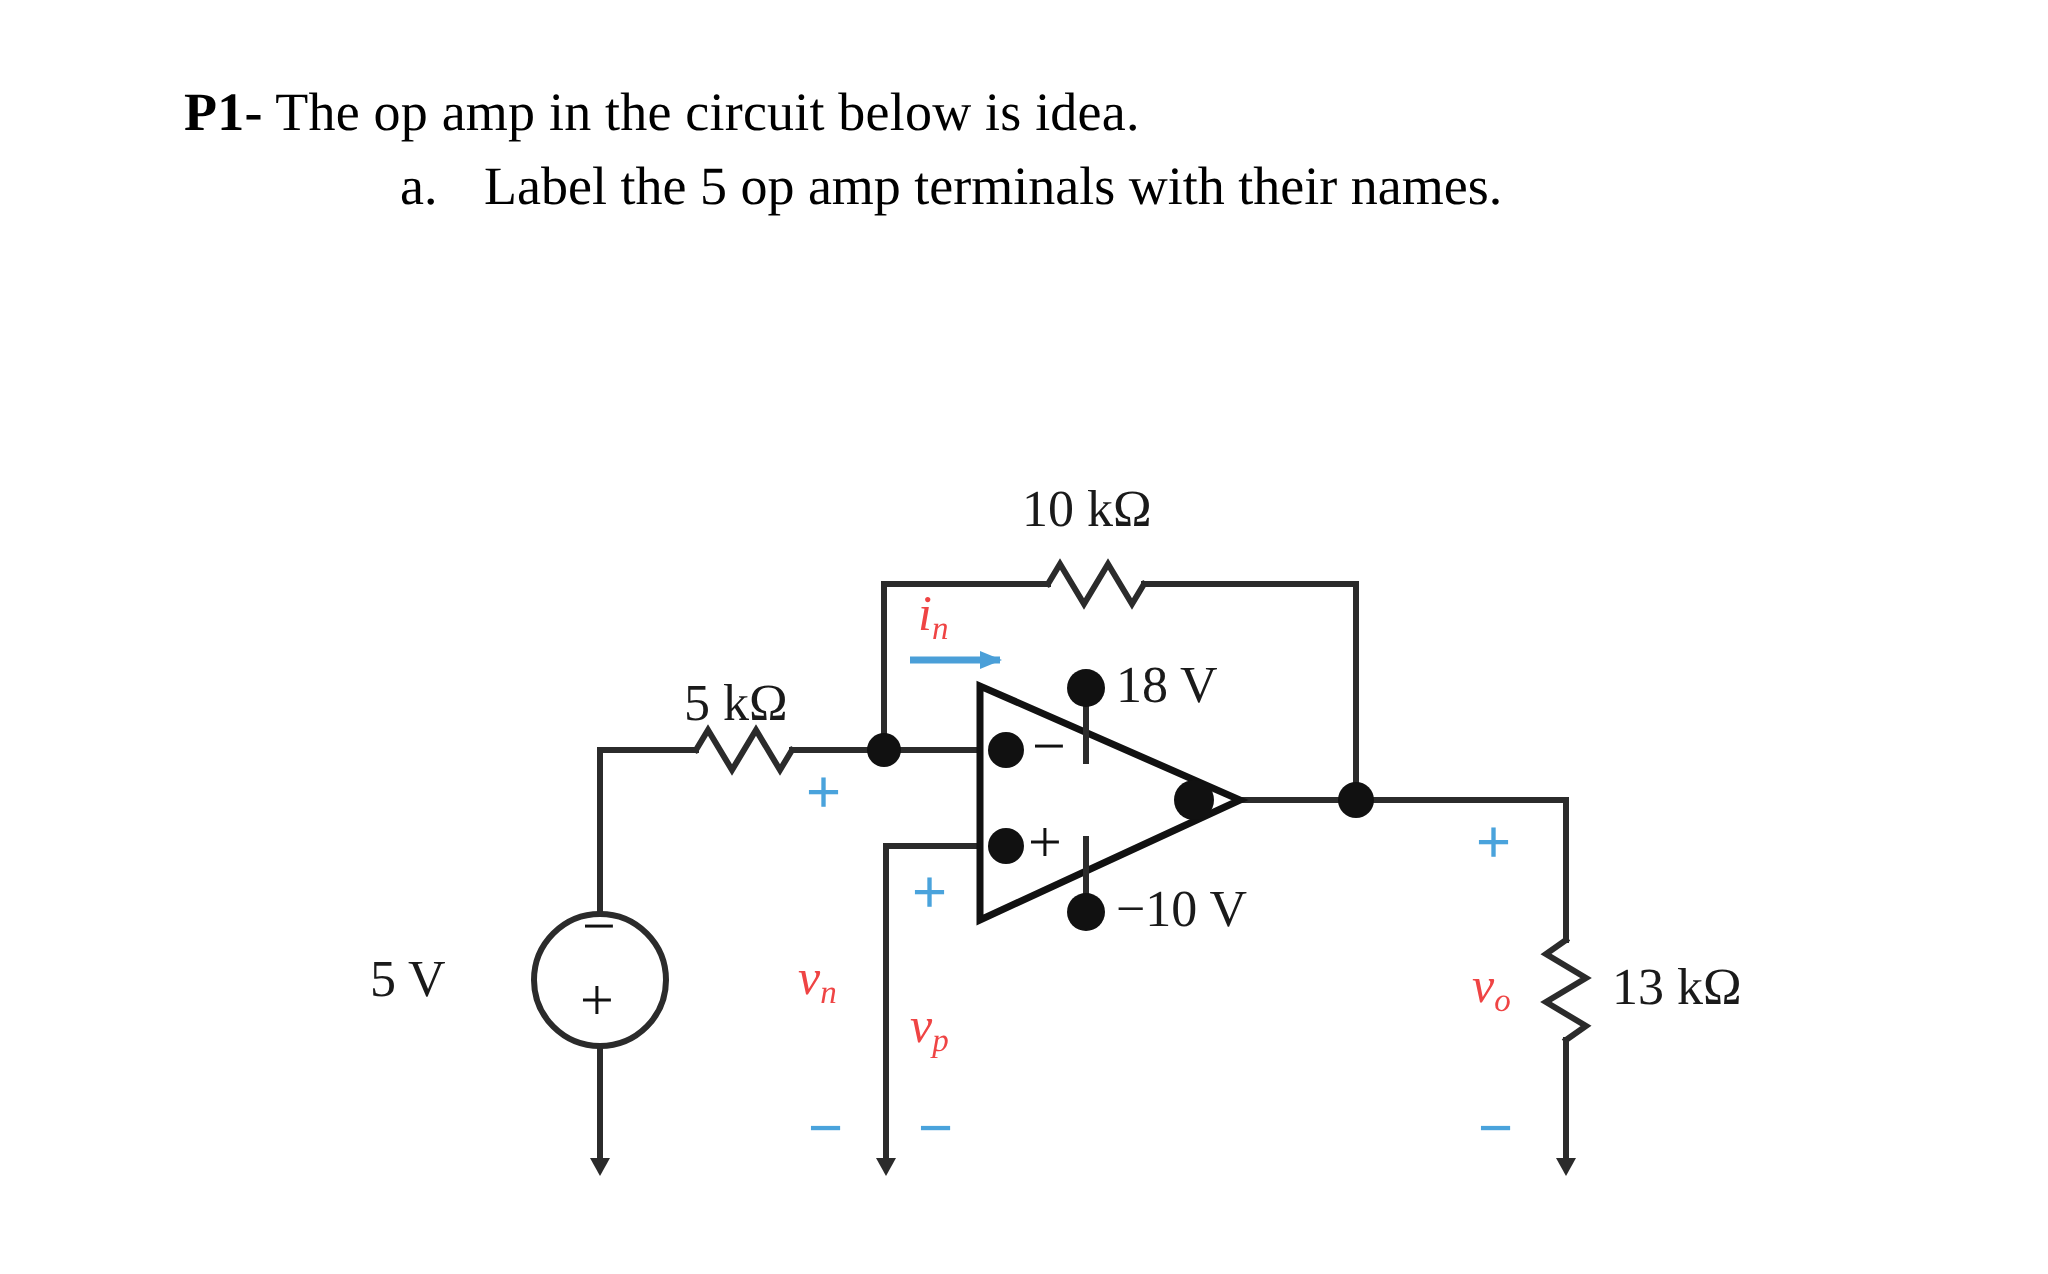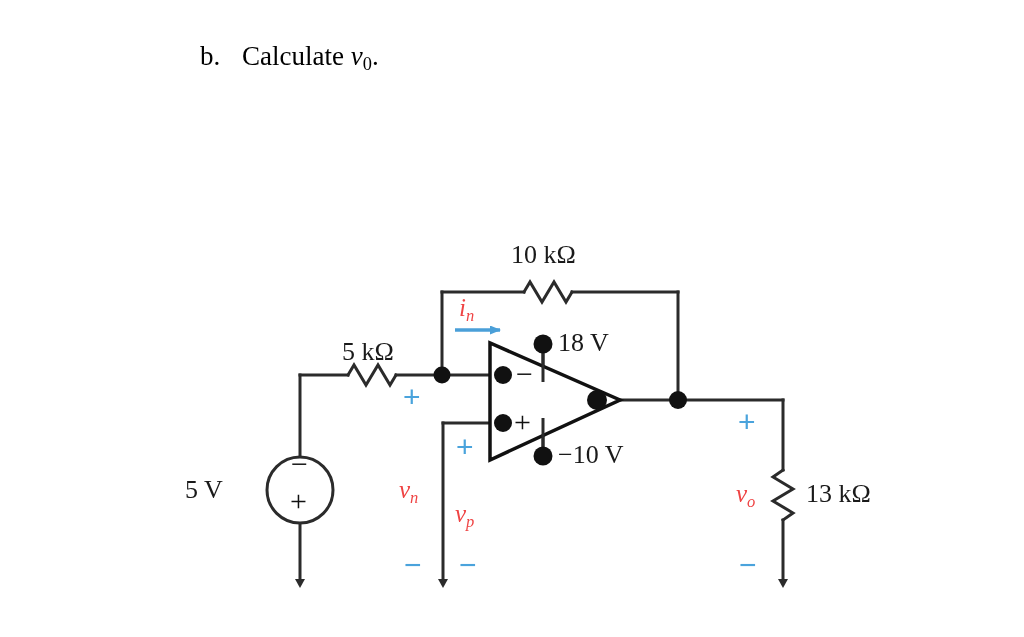--- a/index.html
+++ b/index.html
@@ -96,22 +96,26 @@
     position: absolute;
     font-size: 30px;
     font-family: "Liberation Serif", "DejaVu Serif", serif;
     color: #111111;
   }
 </style>
 </head>
 <body>
 
 <div id="problem-statement">
+  <div class="prob-line">
+    <span class="prob-tag">P1-</span>
+    <span>The op amp in the circuit below is idea.</span>
+  </div>
   <div class="sub-line">
-    <span class="sub-marker">b.</span><span>Calculate </span><span class="mathvar"><span>v</span><sub>0</sub></span><span>.</span>
+    <span class="sub-marker">a.</span><span>Label the 5 op amp terminals with their names.</span>
   </div>
 </div>
 
 <div id="circuit-figure">
 
   <svg id="circuit-svg" width="1024" height="637" viewBox="0 0 1024 637">
     <defs>
       <marker id="gndarrow" markerWidth="10" markerHeight="10" refX="3" refY="5" orient="auto" markerUnits="userSpaceOnUse">
         <path d="M0,0 L9,5 L0,10 z" fill="#2b2b2b"></path>
       </marker>

